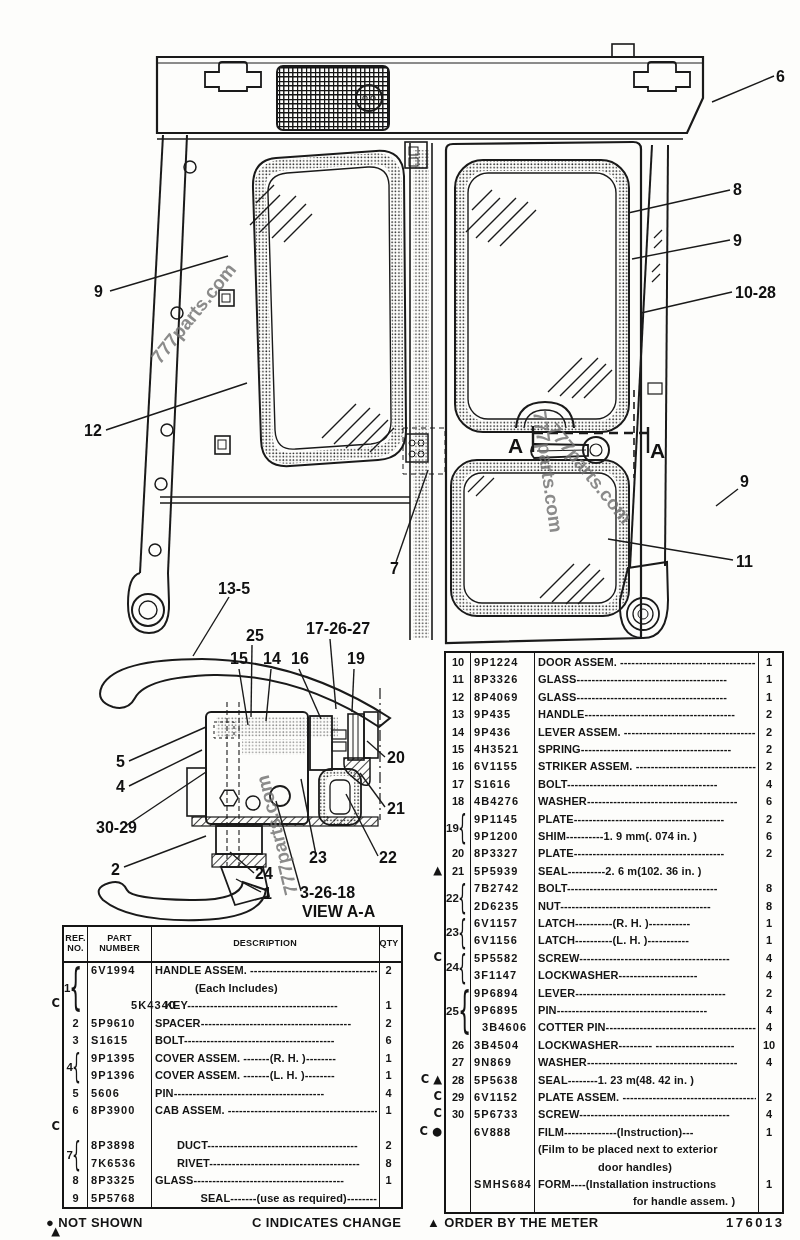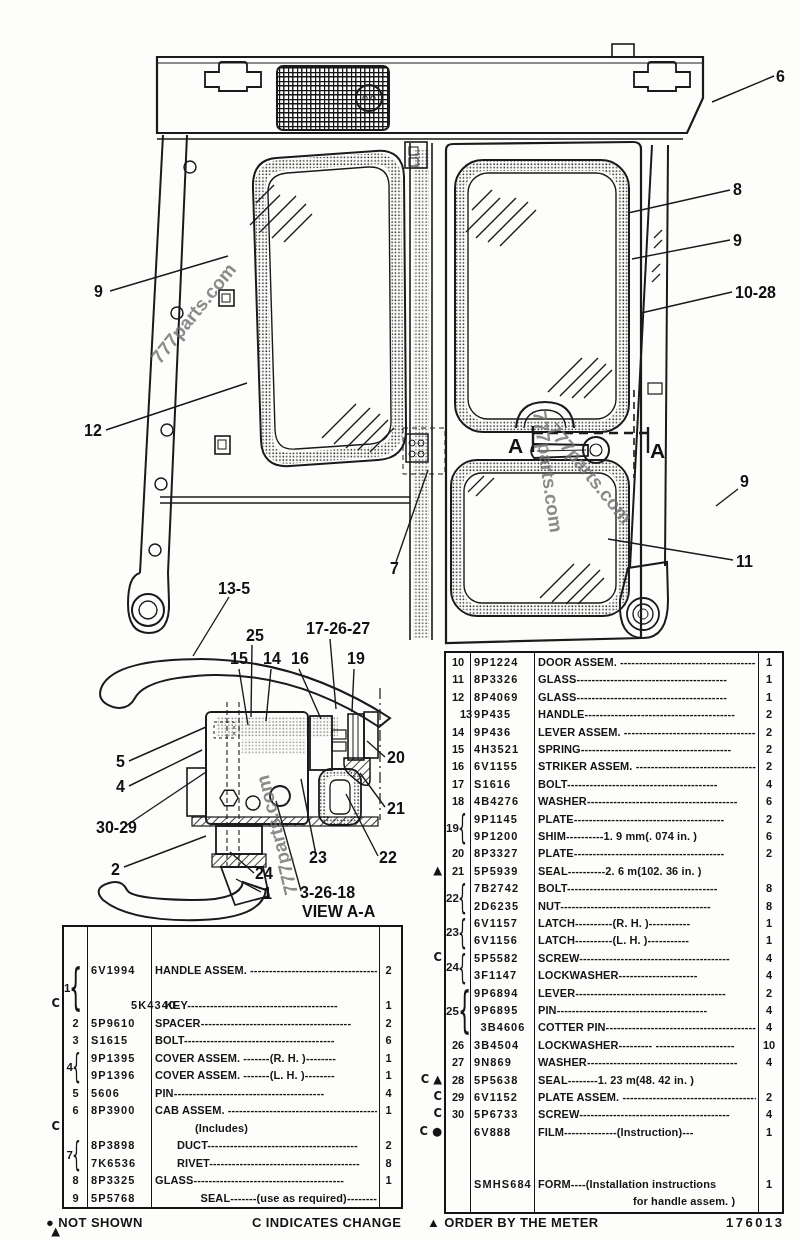--- a/index.html
+++ b/index.html
@@ -251,32 +251,41 @@
       </g>
 </svg>
 
 <div class="tablewrap" style="left:40px;top:925px;width:368px;height:286px">
   <div class="flags" id="lt-flags" style="width:22px">
         <div class="flag" style="top: 71px;">C</div>
         <div class="flag" style="top: 193.5px;">C</div>
         <div class="flag" style="top: 298.5px;">▲</div>
       </div>
   <div class="tbox" id="lt" style="left:22px;width:337px;height:280px">
+    <div class="thead">
+      <div class="hcell" style="left:0;width:23px"><span>REF.</span><br><span>NO.</span></div>
+      <div class="hcell" style="left:24px;width:63px"><span>PART</span><br><span>NUMBER</span></div>
+      <div class="hcell" style="left:88px;width:226px;top:11px">DESCRIPTION</div>
+      <div class="hcell" style="left:314px;width:22px;top:11px">QTY</div>
+    </div>
   <div class="vsep" style="left: 23px;"></div>
         <div class="vsep" style="left: 87px;"></div>
         <div class="vsep" style="left: 315px;"></div>
         <div class="trow" style="top: 35px; height: 17.5px; line-height: 17.5px;">
           <span class="cell c-part" style="left: 27px; width: 58px;">6V1994</span>
           <span class="cell c-desc" style="left: 91px; width: 222px;">HANDLE ASSEM. ----------------------------------------</span>
           <span class="cell c-qty" style="left: 314px; width: 21px;">2</span>
         </div>
         <div class="grp" style="left: 0px; width: 29px; top: 35px; height: 52.5px;">
           <span class="gnum">1</span>
           <span class="gbrace" style="font-size: 49.875px;">{</span>
         </div>
+        <div class="trow" style="top: 52.5px; height: 17.5px; line-height: 17.5px;">
+          <span class="cell c-desc" style="left: 131px; width: 182px;">(Each Includes)</span>
+        </div>
         <div class="trow" style="top: 70px; height: 17.5px; line-height: 17.5px;">
           <span class="cell c-part" style="left: 27px; width: 58px; margin-left: 40px;">5K4340</span>
           <span class="cell c-desc" style="left: 101px; width: 200px;">KEY----------------------------------------</span>
           <span class="cell c-qty" style="left: 314px; width: 21px;">1</span>
         </div>
         <div class="trow" style="top: 87.5px; height: 17.5px; line-height: 17.5px;">
           <span class="cell c-ref" style="left: 0px; width: 23px;">2</span>
           <span class="cell c-part" style="left: 27px; width: 58px;">5P9610</span>
           <span class="cell c-desc" style="left: 91px; width: 222px;">SPACER----------------------------------------</span>
           <span class="cell c-qty" style="left: 314px; width: 21px;">2</span>
@@ -305,23 +314,20 @@
           <span class="cell c-ref" style="left: 0px; width: 23px;">5</span>
           <span class="cell c-part" style="left: 27px; width: 58px;">5606</span>
           <span class="cell c-desc" style="left: 91px; width: 222px;">PIN----------------------------------------</span>
           <span class="cell c-qty" style="left: 314px; width: 21px;">4</span>
         </div>
         <div class="trow" style="top: 175px; height: 17.5px; line-height: 17.5px;">
           <span class="cell c-ref" style="left: 0px; width: 23px;">6</span>
           <span class="cell c-part" style="left: 27px; width: 58px;">8P3900</span>
           <span class="cell c-desc" style="left: 91px; width: 222px;">CAB ASSEM. ----------------------------------------</span>
           <span class="cell c-qty" style="left: 314px; width: 21px;">1</span>
-        </div>
-        <div class="trow" style="top: 192.5px; height: 17.5px; line-height: 17.5px;">
-          <span class="cell c-desc" style="left: 131px; width: 182px;">(Includes)</span>
         </div>
         <div class="trow" style="top: 210px; height: 17.5px; line-height: 17.5px;">
           <span class="cell c-part" style="left: 27px; width: 58px;">8P3898</span>
           <span class="cell c-desc" style="left: 113px; width: 200px;">DUCT----------------------------------------</span>
           <span class="cell c-qty" style="left: 314px; width: 21px;">2</span>
         </div>
         <div class="grp" style="left: 0px; width: 29px; top: 210px; height: 35px;">
           <span class="gnum">7</span>
           <span class="gbrace" style="font-size: 33.25px;">{</span>
         </div>
@@ -369,21 +375,21 @@
           <span class="cell c-desc" style="left: 92px; width: 218px;">GLASS----------------------------------------</span>
           <span class="cell c-qty" style="left: 312px; width: 22px;">1</span>
         </div>
         <div class="trow" style="top: 35.8px; height: 17.4px; line-height: 17.4px;">
           <span class="cell c-ref" style="left: 0px; width: 24px;">12</span>
           <span class="cell c-part" style="left: 28px; width: 58px;">8P4069</span>
           <span class="cell c-desc" style="left: 92px; width: 218px;">GLASS----------------------------------------</span>
           <span class="cell c-qty" style="left: 312px; width: 22px;">1</span>
         </div>
         <div class="trow" style="top: 53.2px; height: 17.4px; line-height: 17.4px;">
-          <span class="cell c-ref" style="left: 8px; width: 24px;">13</span>
+          <span class="cell c-ref" style="left: 0px; width: 24px;">13</span>
           <span class="cell c-part" style="left: 28px; width: 58px;">9P435</span>
           <span class="cell c-desc" style="left: 92px; width: 218px;">HANDLE----------------------------------------</span>
           <span class="cell c-qty" style="left: 312px; width: 22px;">2</span>
         </div>
         <div class="trow" style="top: 70.6px; height: 17.4px; line-height: 17.4px;">
           <span class="cell c-ref" style="left: 0px; width: 24px;">14</span>
           <span class="cell c-part" style="left: 28px; width: 58px;">9P436</span>
           <span class="cell c-desc" style="left: 92px; width: 218px;">LEVER ASSEM. ----------------------------------------</span>
           <span class="cell c-qty" style="left: 312px; width: 22px;">2</span>
         </div>
@@ -486,21 +492,21 @@
         <div class="grp" style="left: 0px; width: 30px; top: 331.6px; height: 52.2px;">
           <span class="gnum">25</span>
           <span class="gbrace" style="font-size: 49.59px;">{</span>
         </div>
         <div class="trow" style="top: 349px; height: 17.4px; line-height: 17.4px;">
           <span class="cell c-part" style="left: 28px; width: 58px;">9P6895</span>
           <span class="cell c-desc" style="left: 92px; width: 218px;">PIN----------------------------------------</span>
           <span class="cell c-qty" style="left: 312px; width: 22px;">4</span>
         </div>
         <div class="trow" style="top: 366.4px; height: 17.4px; line-height: 17.4px;">
-          <span class="cell c-part" style="left: 28px; width: 58px; text-align: center;">3B4606</span>
+          <span class="cell c-part" style="left: 36px; width: 58px;">3B4606</span>
           <span class="cell c-desc" style="left: 92px; width: 218px;">COTTER PIN----------------------------------------</span>
           <span class="cell c-qty" style="left: 312px; width: 22px;">4</span>
         </div>
         <div class="trow" style="top: 383.8px; height: 17.4px; line-height: 17.4px;">
           <span class="cell c-ref" style="left: 0px; width: 24px;">26</span>
           <span class="cell c-part" style="left: 28px; width: 58px;">3B4504</span>
           <span class="cell c-desc" style="left: 92px; width: 218px;">LOCKWASHER--------- ---------------------</span>
           <span class="cell c-qty" style="left: 312px; width: 22px;">10</span>
         </div>
         <div class="trow" style="top: 401.2px; height: 17.4px; line-height: 17.4px;">
@@ -523,20 +529,26 @@
         <div class="trow" style="top: 453.4px; height: 17.4px; line-height: 17.4px;">
           <span class="cell c-ref" style="left: 0px; width: 24px;">30</span>
           <span class="cell c-part" style="left: 28px; width: 58px;">5P6733</span>
           <span class="cell c-desc" style="left: 92px; width: 218px;">SCREW----------------------------------------</span>
           <span class="cell c-qty" style="left: 312px; width: 22px;">4</span>
         </div>
         <div class="trow" style="top: 470.8px; height: 17.4px; line-height: 17.4px;">
           <span class="cell c-part" style="left: 28px; width: 58px;">6V888</span>
           <span class="cell c-desc" style="left: 92px; width: 218px;">FILM--------------(Instruction)---</span>
           <span class="cell c-qty" style="left: 312px; width: 22px;">1</span>
+        </div>
+        <div class="trow" style="top: 488.2px; height: 17.4px; line-height: 17.4px;">
+          <span class="cell c-desc" style="left: 92px; width: 218px;">(Film to be placed next to exterior</span>
+        </div>
+        <div class="trow" style="top: 505.6px; height: 17.4px; line-height: 17.4px;">
+          <span class="cell c-desc" style="left: 152px; width: 158px;">door handles)</span>
         </div>
         <div class="trow" style="top: 523px; height: 17.4px; line-height: 17.4px;">
           <span class="cell c-part" style="left: 28px; width: 58px;">SMHS6848</span>
           <span class="cell c-desc" style="left: 92px; width: 218px;">FORM----(Installation instructions</span>
           <span class="cell c-qty" style="left: 312px; width: 22px;">1</span>
         </div>
         <div class="trow" style="top: 540.4px; height: 17.4px; line-height: 17.4px;">
           <span class="cell c-desc" style="left: 187px; width: 123px;">for handle assem. )</span>
         </div>
       </div>

